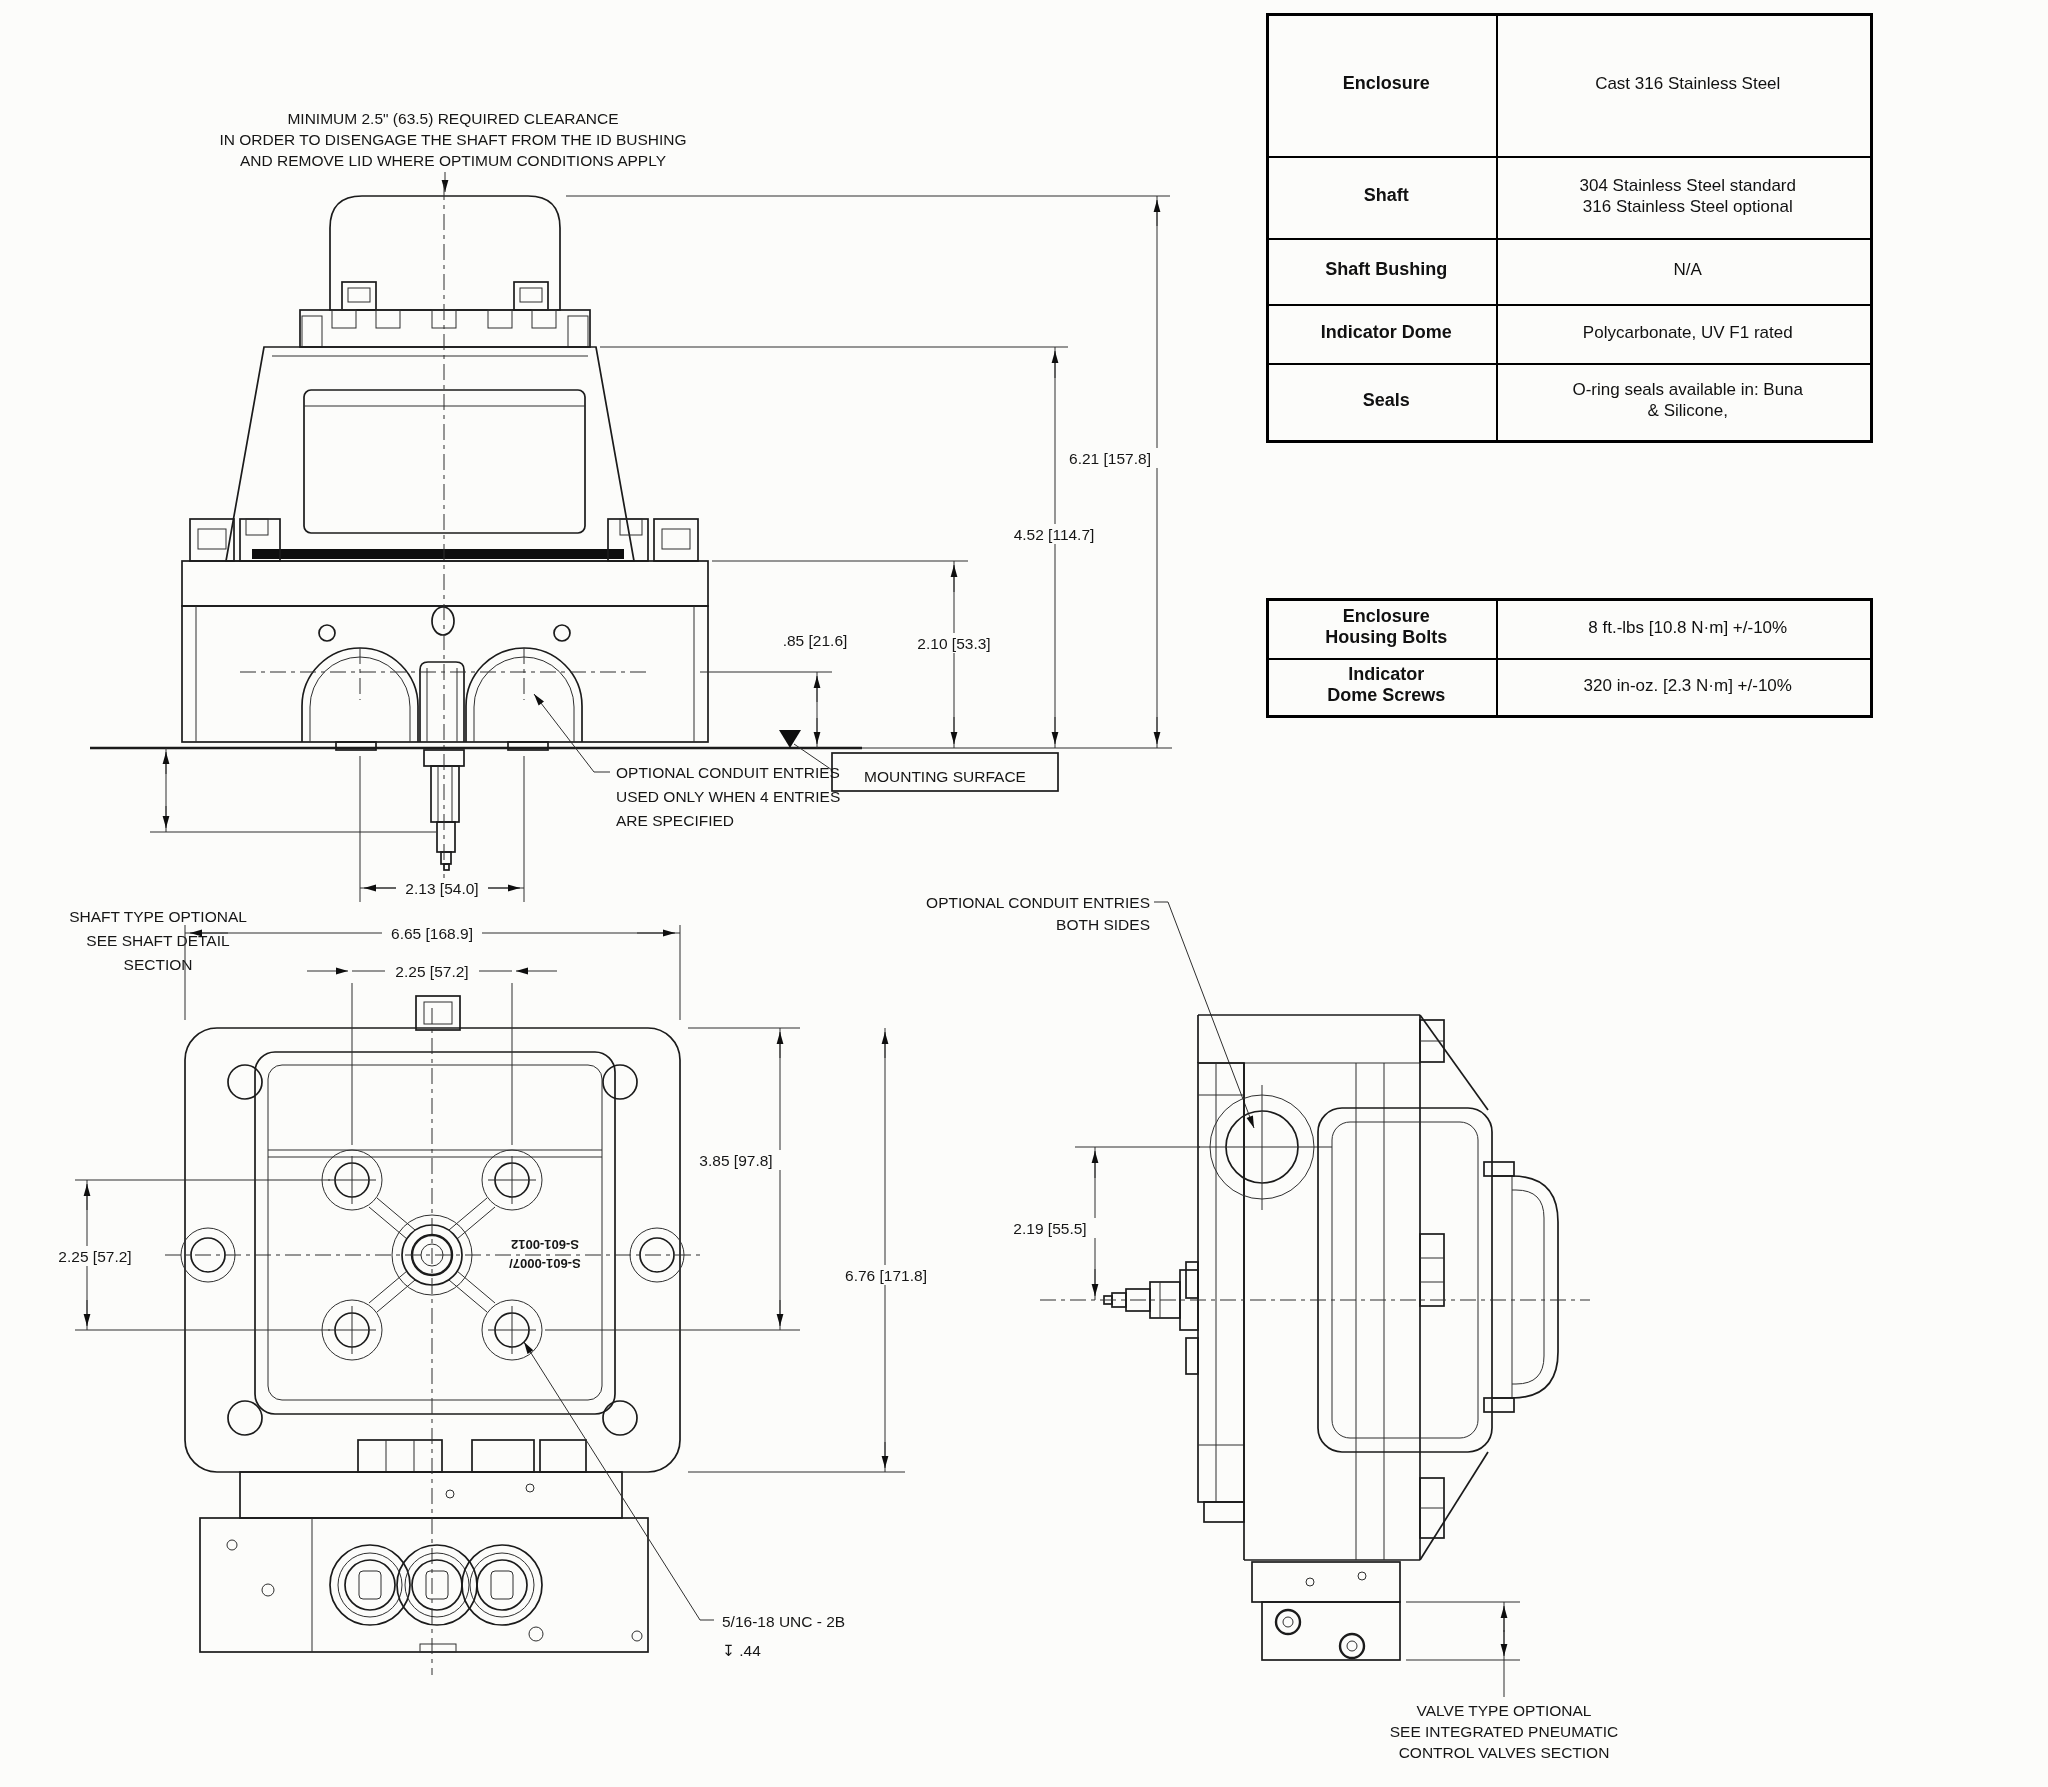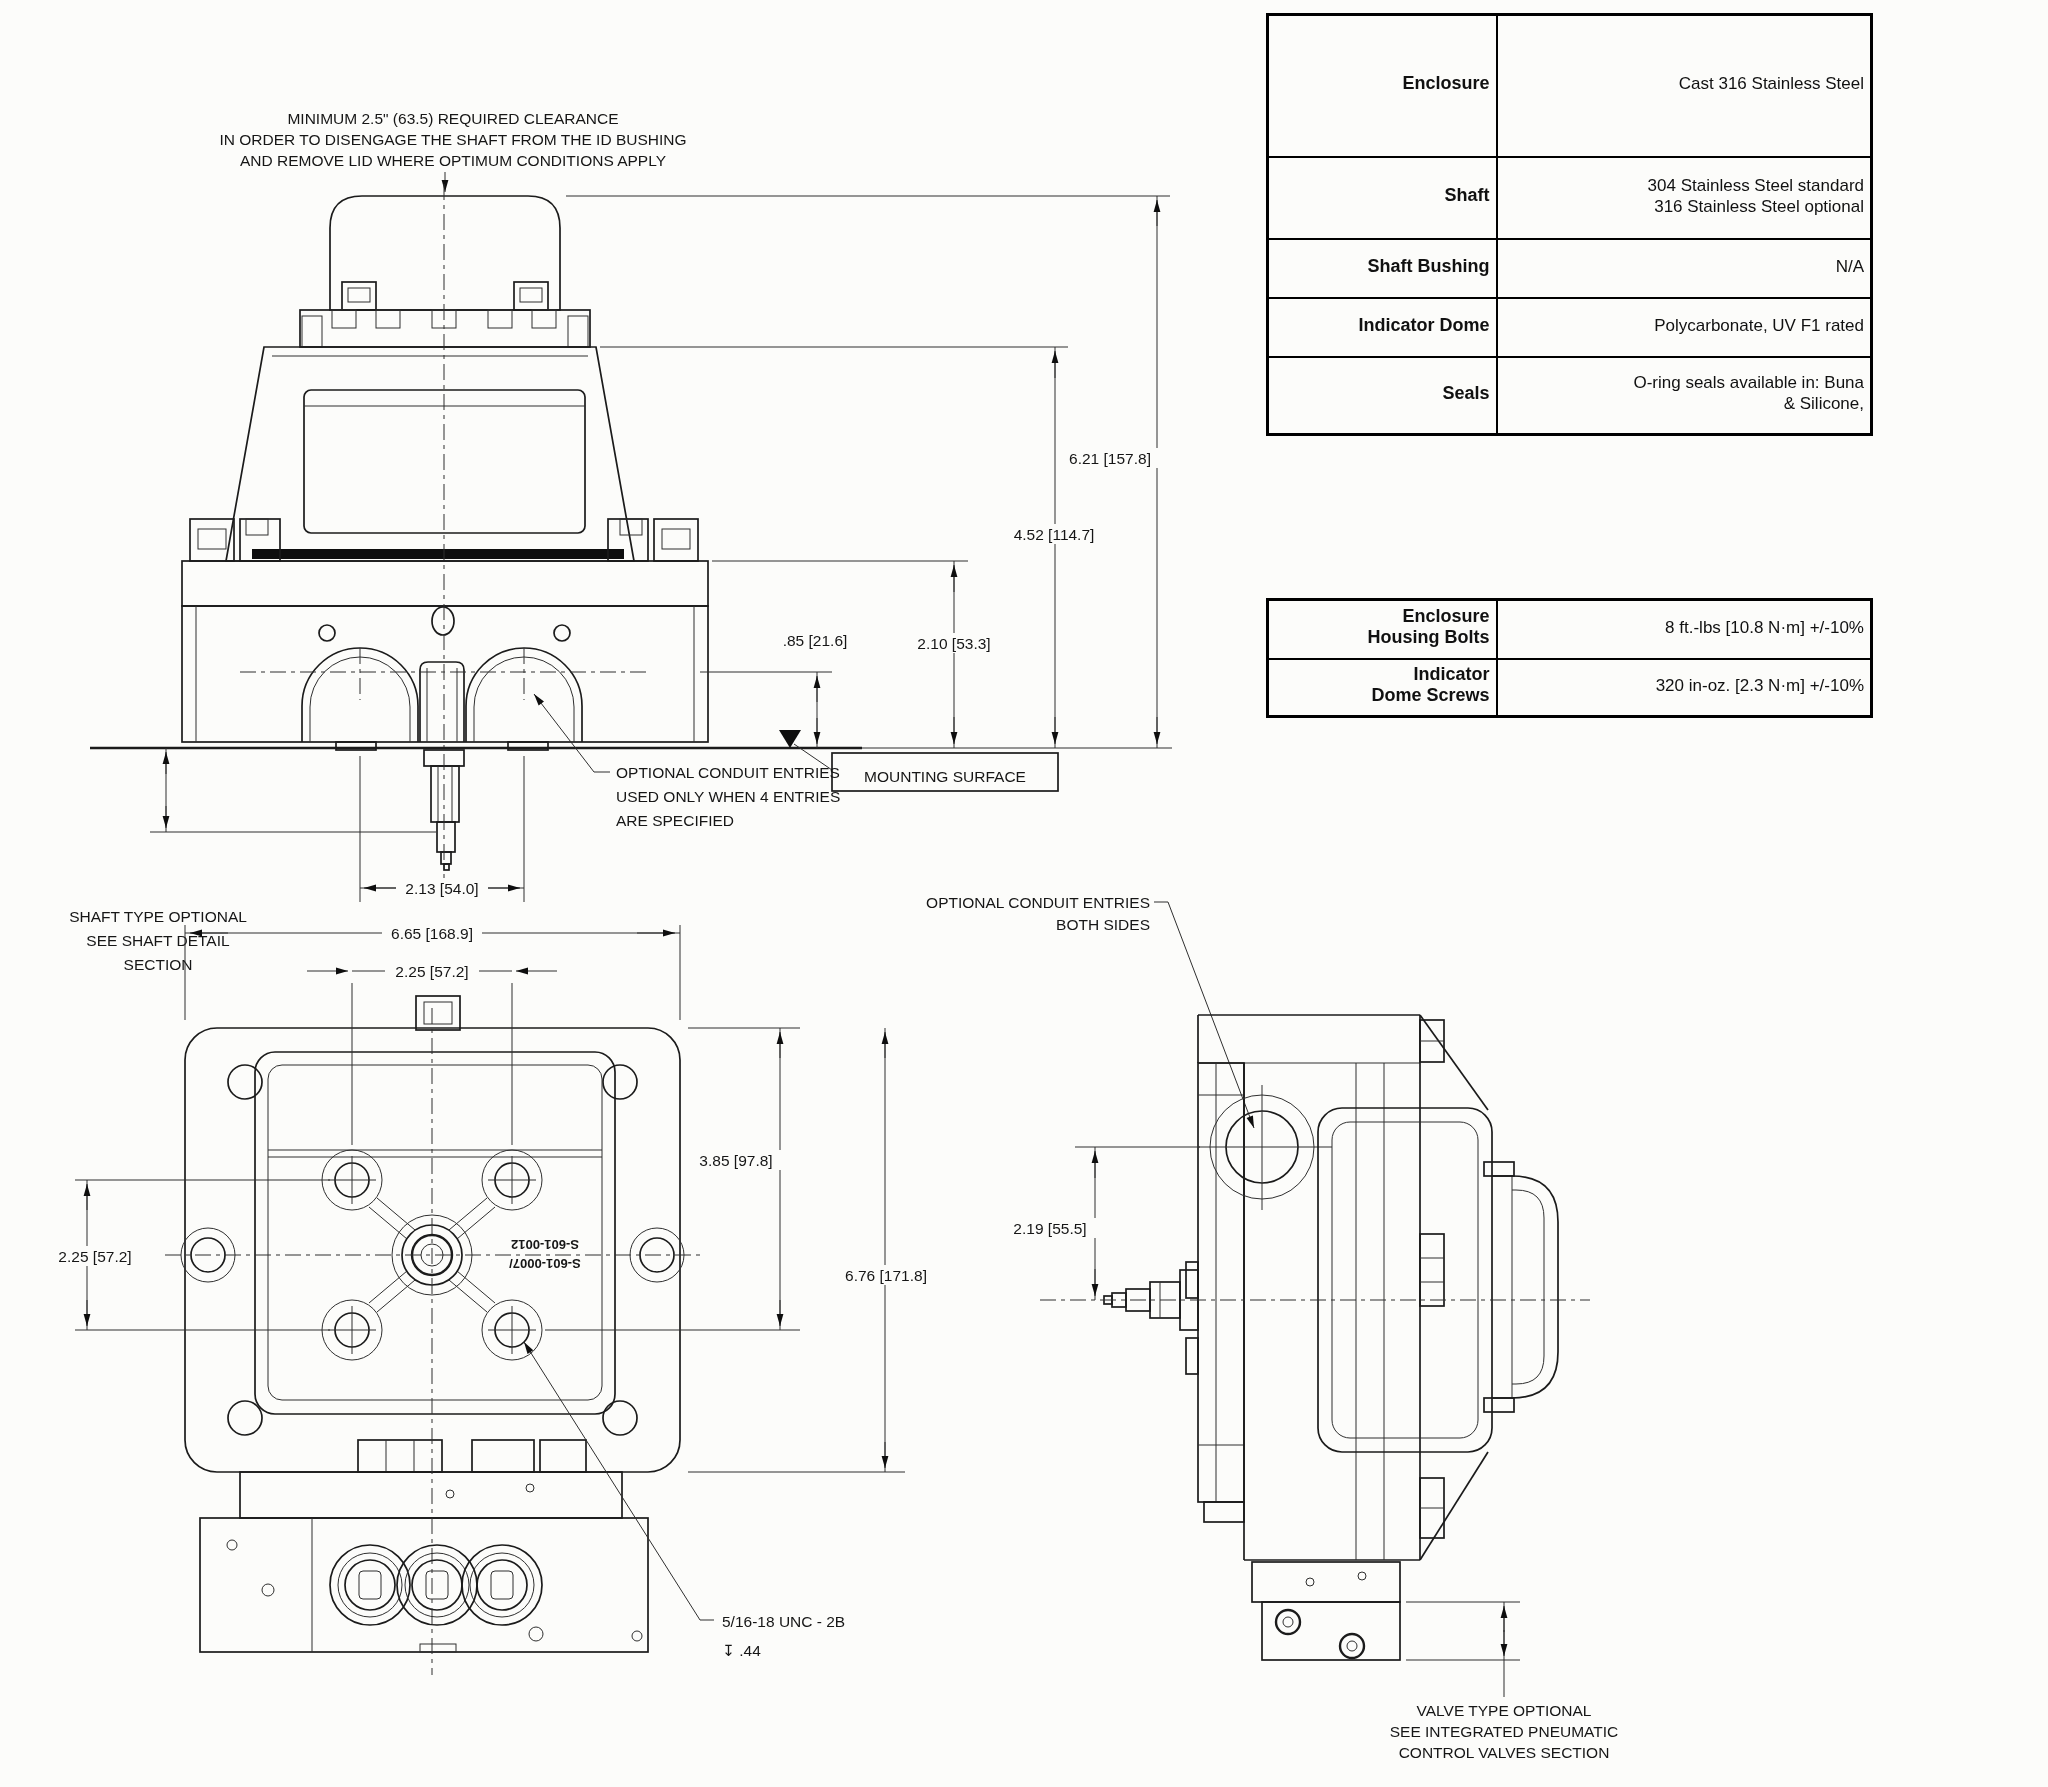--- a/index.html
+++ b/index.html
@@ -10,21 +10,21 @@
   .ln{stroke:#1b1b1b;stroke-width:1.7;fill:none;}
   .l2{stroke:#1b1b1b;stroke-width:2.4;fill:none;}
   .tn{stroke:#2f2f2f;stroke-width:1;fill:none;}
   .ds{stroke:#2f2f2f;stroke-width:1;fill:none;stroke-dasharray:16 5 4 5;}
   .fl{fill:#0e0e0e;stroke:none;}
   .bg{fill:#fcfcfa;stroke:none;}
   .pn{font-size:13px;font-weight:bold;}
   table{border-collapse:collapse;position:absolute;background:#fcfcfa;table-layout:fixed;}
   #mat-table{left:1266px;top:13px;width:604px;border:3px solid #000;}
   #trq-table{left:1266px;top:598px;width:604px;border:3px solid #000;}
-  td,th{border:2px solid #000;padding:0 6px 4px 14px;text-align:right;vertical-align:middle;
+  td,th{border:2px solid #000;padding:0 6px 4px 14px;text-align:center;vertical-align:middle;
         font-size:17px;line-height:21px;}
   th{text-align:center;font-size:20px;font-weight:bold;padding:0;}
   .lbl{font-weight:bold;font-size:18px;}
 </style>
 </head>
 <body>
 
 <div id="page">
 
 <svg width="2048" height="1787" viewBox="0 0 2048 1787">
@@ -440,21 +440,21 @@
             <div>Cast 316 Stainless Steel</div>
           </td>
   </tr>
   <tr style="height:82px">
     <td class="lbl">Shaft</td>
     <td>
       <div>304 Stainless Steel standard</div>
       <div>316 Stainless Steel optional</div>
     </td>
   </tr>
-  <tr style="height:59px">
+  <tr style="height:66px">
     <td class="lbl">Shaft Bushing</td>
     <td>
             <div>N/A</div>
           </td>
   </tr>
   <tr style="height:59px">
     <td class="lbl">Indicator Dome</td>
     <td>
             <div>Polycarbonate, UV F1 rated</div>
           </td>

